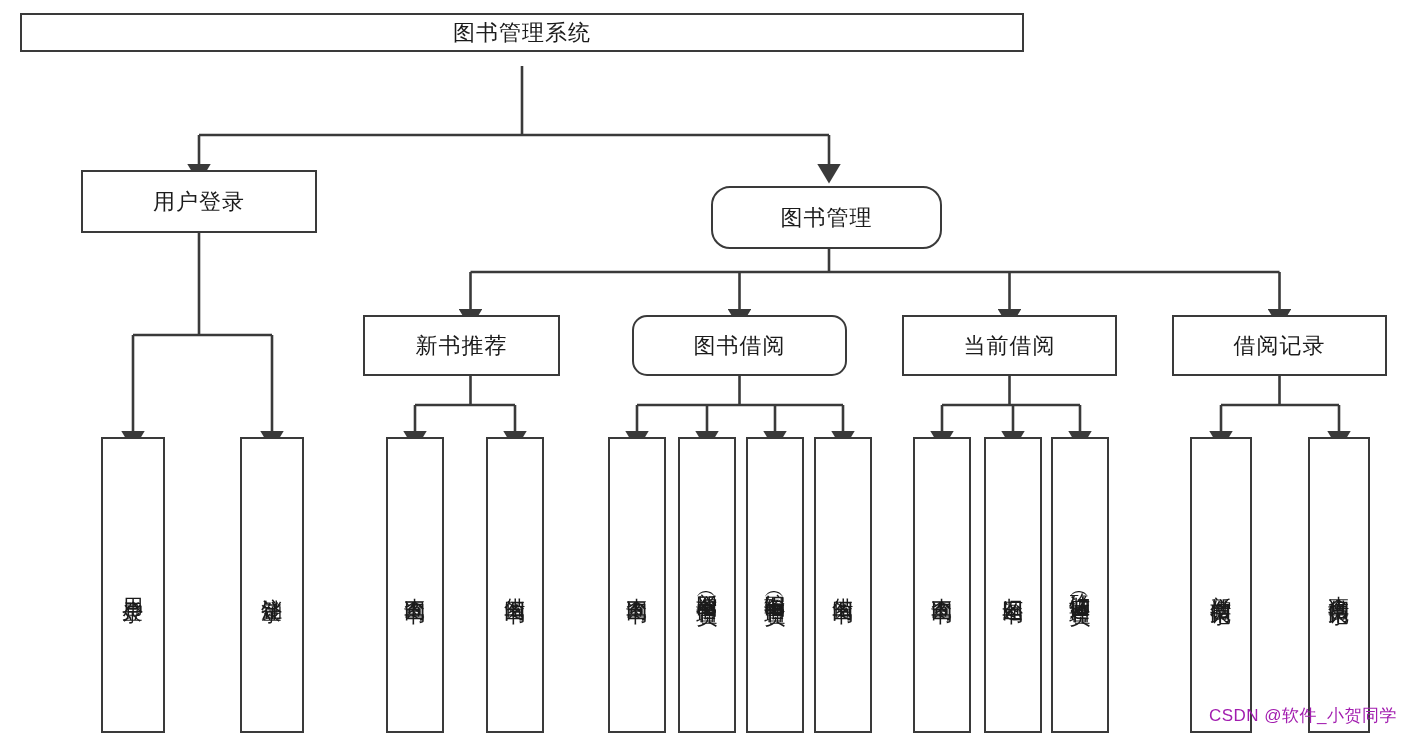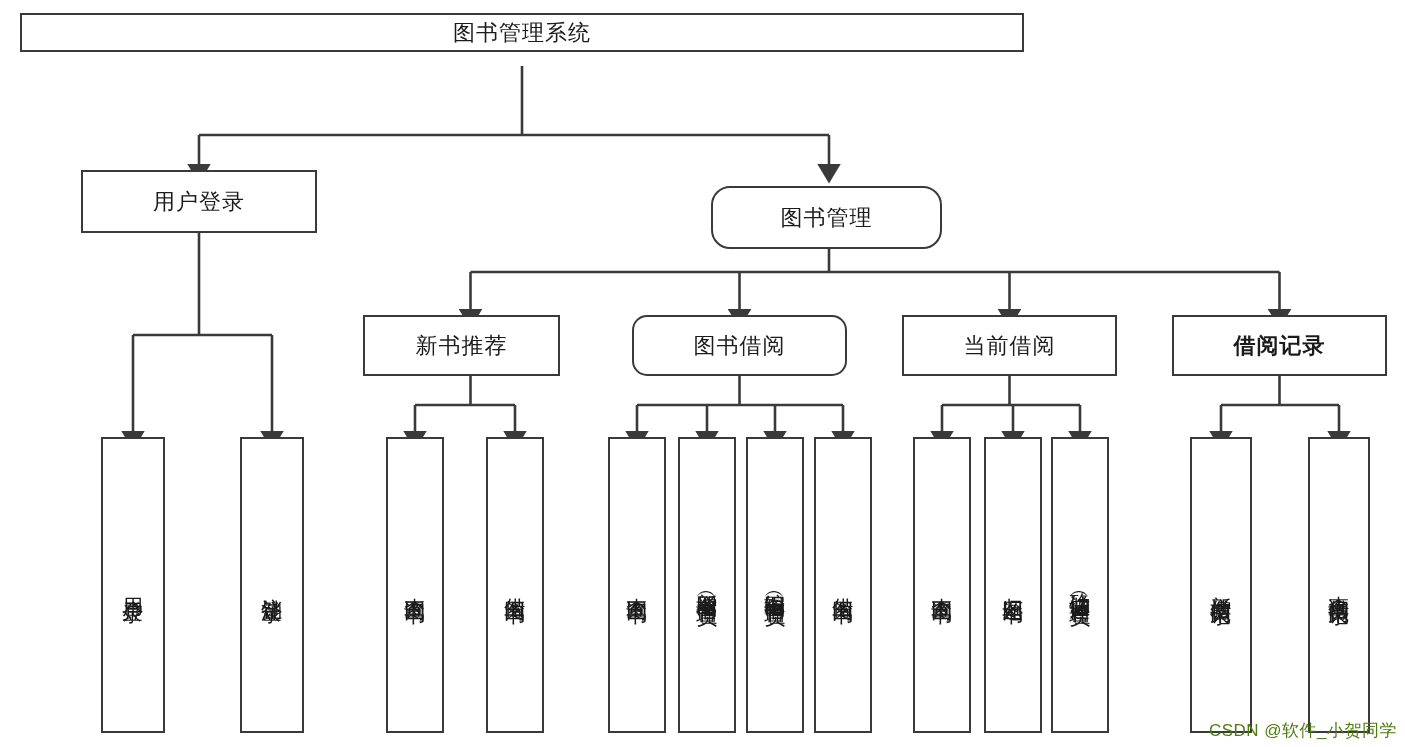--- a/index.html
+++ b/index.html
@@ -53,23 +53,23 @@
     letter-spacing: 2px;
     white-space: nowrap;
     text-align: center;
   }
   .h-label {
     white-space: nowrap;
   }
   #watermark {
     position: absolute;
     right: 8px;
-    bottom: 5px;
+    bottom: 20px;
     font-size: 17px;
-    color: #4d7c0f;
+    color: #a21caf;
     z-index: 5;
     white-space: nowrap;
     letter-spacing: 0.5px;
   }
 </style>
 </head>
 <body>
 
 <div id="diagram-root">
 
@@ -129,21 +129,21 @@
 
   <div class="node h-node" id="node-new-book-recommend" style="left: 363px; top: 315px; width: 197px; height: 61px;">
     <span class="h-label">新书推荐</span>
   </div>
   <div class="node h-node" id="node-book-borrow" style="left: 632px; top: 315px; width: 215px; height: 61px; border-radius: 15px;">
     <span class="h-label">图书借阅</span>
   </div>
   <div class="node h-node" id="node-current-borrow" style="left: 902px; top: 315px; width: 215px; height: 61px;">
     <span class="h-label">当前借阅</span>
   </div>
-  <div class="node h-node" id="node-borrow-record" style="left: 1172px; top: 315px; width: 215px; height: 61px; font-weight: bold;">
+  <div class="node h-node" id="node-borrow-record" style="left: 1172px; top: 315px; width: 215px; height: 61px;">
     <span class="h-label">借阅记录</span>
   </div>
 
   <div class="node v-node" id="node-leaf-user-login" style="left: 101px; top: 437px; width: 64px; height: 296px;">
     <span class="v-label">用户登录</span>
   </div>
   <div class="node v-node" id="node-leaf-user-logout" style="left: 240px; top: 437px; width: 64px; height: 296px;">
     <span class="v-label">注销登录</span>
   </div>
   <div class="node v-node" id="node-leaf-query-book-recommend" style="left: 386px; top: 437px; width: 58px; height: 296px;">

